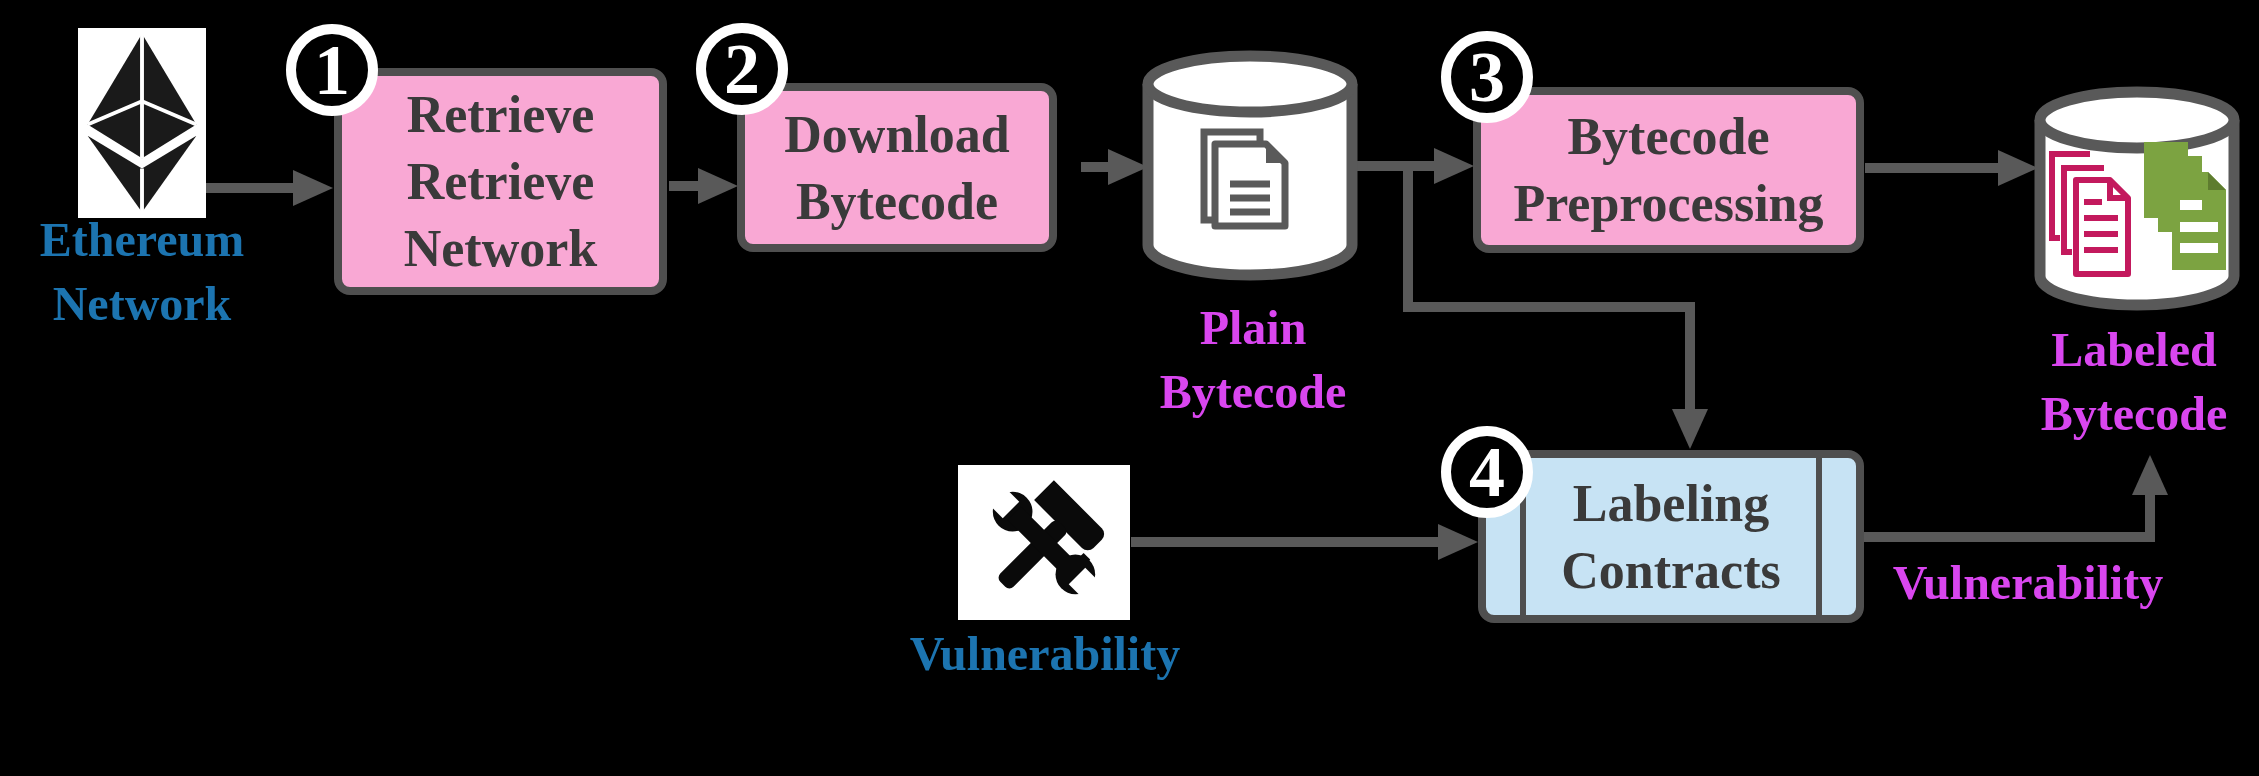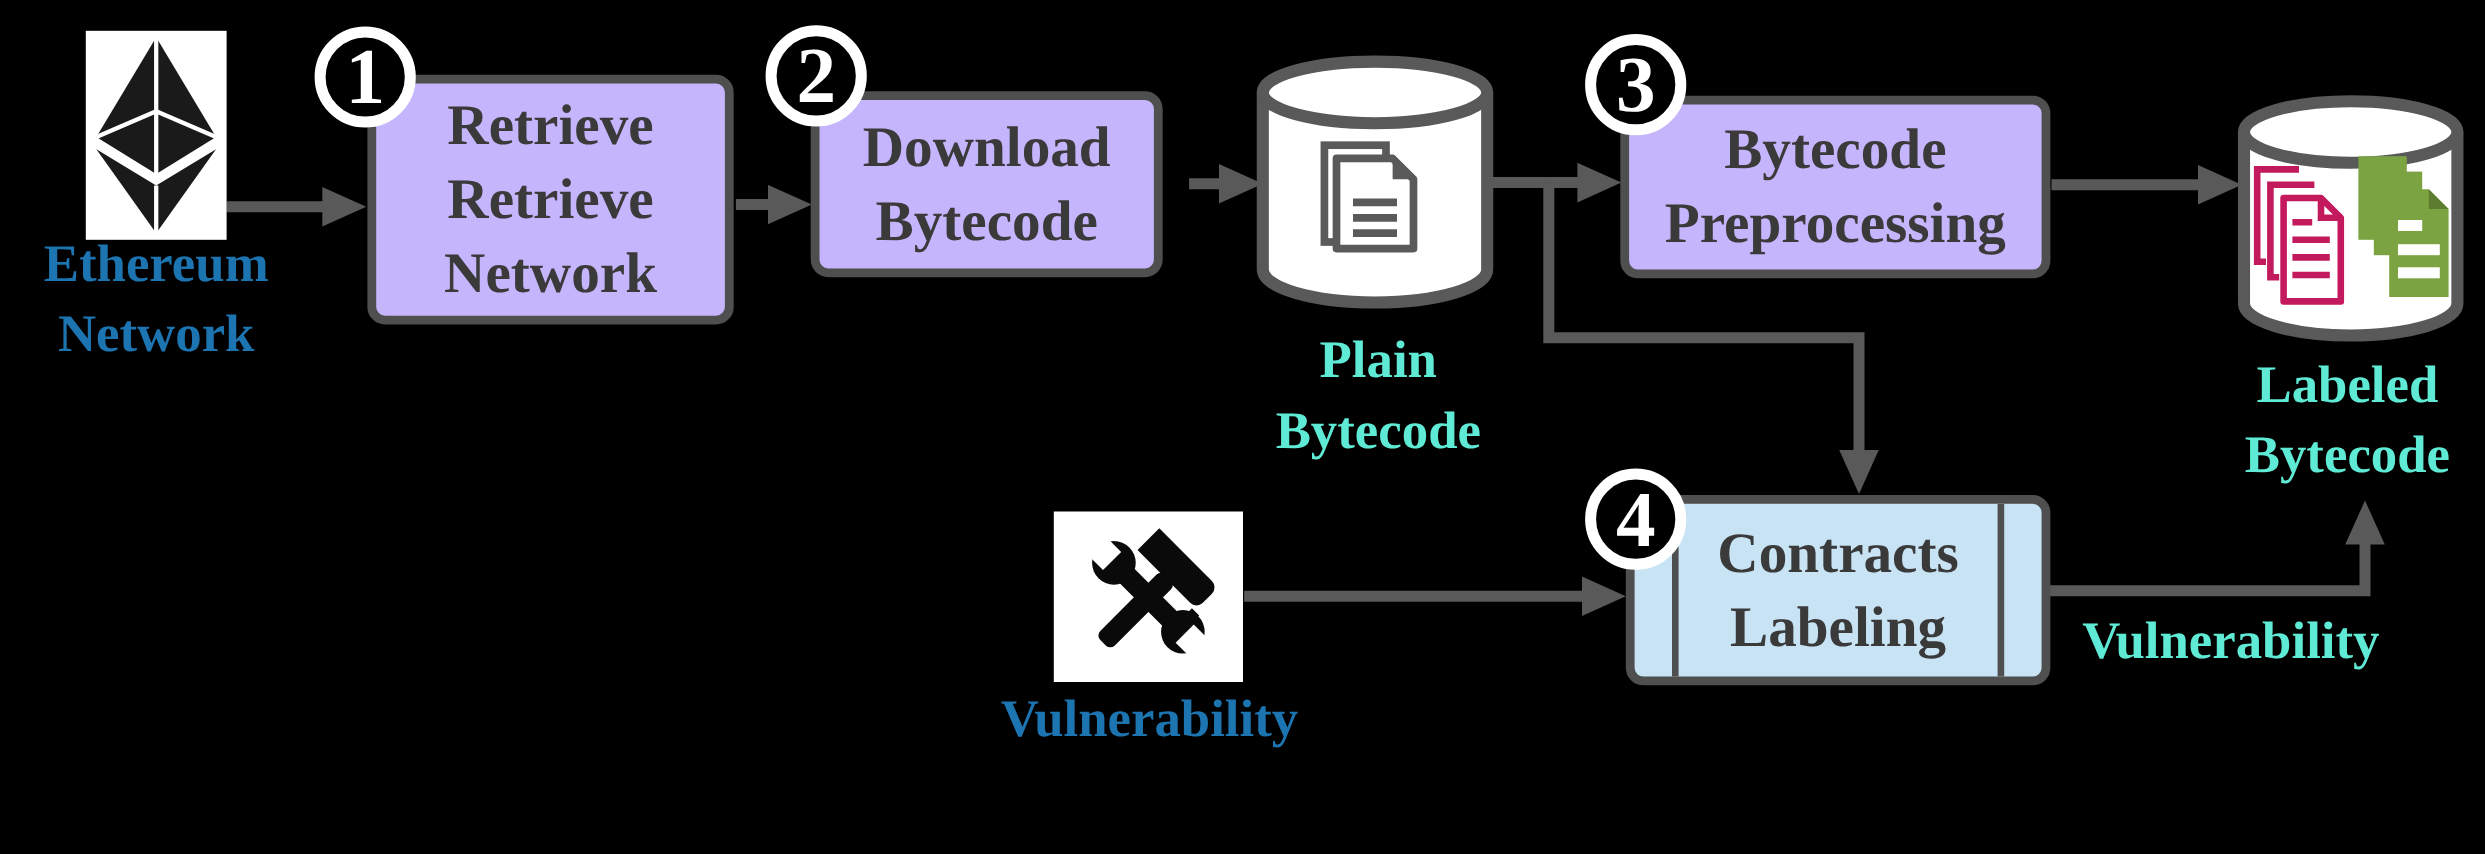--- a/index.html
+++ b/index.html
@@ -5,39 +5,39 @@
   html,body{margin:0;padding:0;background:#000;}
   #canvas{
     position:relative;width:2259px;height:776px;background:#000000;overflow:hidden;
     font-family:"Liberation Serif","DejaVu Serif",serif;
   }
   .abs{position:absolute;}
   svg{display:block;}
   
   .pbox{
     position:absolute;box-sizing:border-box;
-    background:#c4b5fd;border:8px solid #4F4F4F;border-radius:16px;
+    background:#f9a8d4;border:8px solid #4F4F4F;border-radius:16px;
     display:flex;flex-direction:column;justify-content:center;align-items:center;
     color:#3A3A3A;font-weight:bold;font-size:52px;line-height:67px;text-align:center;
   }
   .pbox.blue{background:#C7E3F4;}
   .pbox .vbar{position:absolute;top:0;bottom:0;width:6px;background:#4F4F4F;}
   
   .badge{
     position:absolute;width:72px;height:72px;border:10px solid #FFFFFF;border-radius:50%;
     background:#000000;color:#FFFFFF;display:flex;justify-content:center;align-items:center;
     font-size:72px;font-weight:bold;line-height:1;z-index:5;
   }
   
   .caption{
     position:absolute;width:340px;text-align:center;font-weight:bold;
     font-size:48px;line-height:64px;
   }
   .caption.blue{color:#1C74B0;}
-  .caption.purple{color:#5eead4;}
+  .caption.purple{color:#d946ef;}
   .caption .ln{display:block;}
   
   .plate{position:absolute;background:#FFFFFF;display:flex;justify-content:center;align-items:center;}
 </style>
 </head>
 <body>
 
 <div id="canvas">
 
   <svg class="abs" style="left:0;top:0;" width="2259" height="776" viewBox="0 0 2259 776">
@@ -169,22 +169,22 @@
       </g>
     </svg>
   </div>
   <div class="caption blue" style="left:875px;top:622px;">
     <span class="ln">Vulnerability</span>
   </div>
 
   <div class="pbox blue" style="left:1478px;top:450px;width:386px;height:173px;">
     <div class="vbar" style="left:34px;"></div>
     <div class="vbar" style="right:34px;"></div>
+    <span>Labeling</span>
     <span>Contracts</span>
-    <span>Labeling</span>
   </div>
   <div class="badge" style="left:1441px;top:426px;">
     <span>4</span>
   </div>
 
   <div class="caption purple" style="left:1858px;top:551px;">
     <span class="ln">Vulnerability</span>
   </div>
 
 </div>

